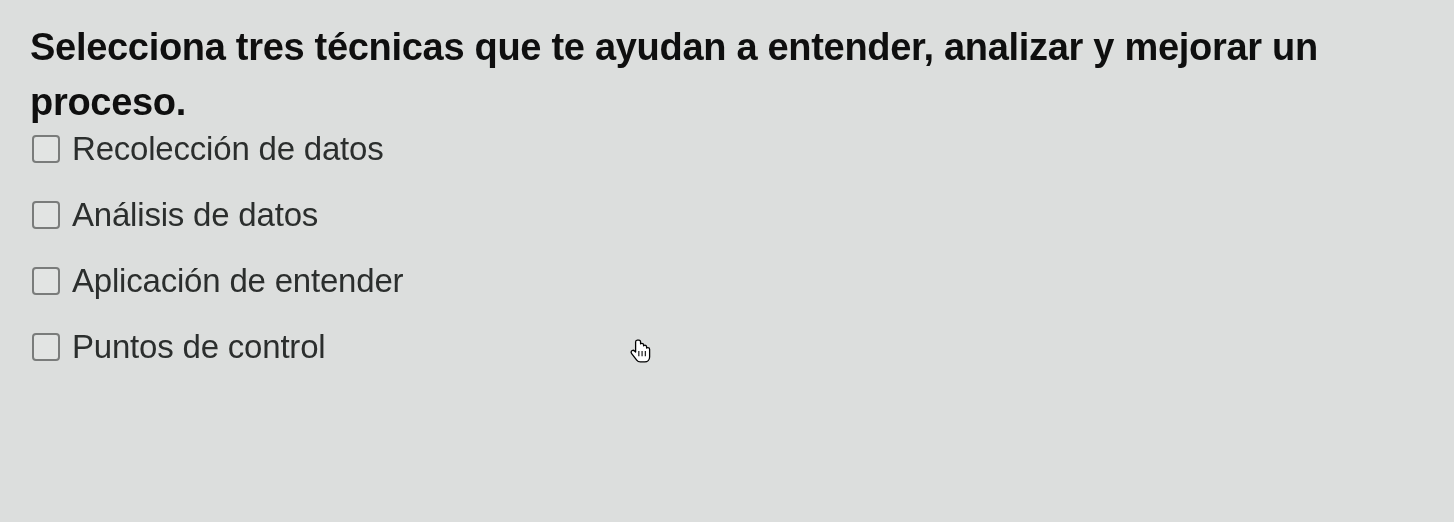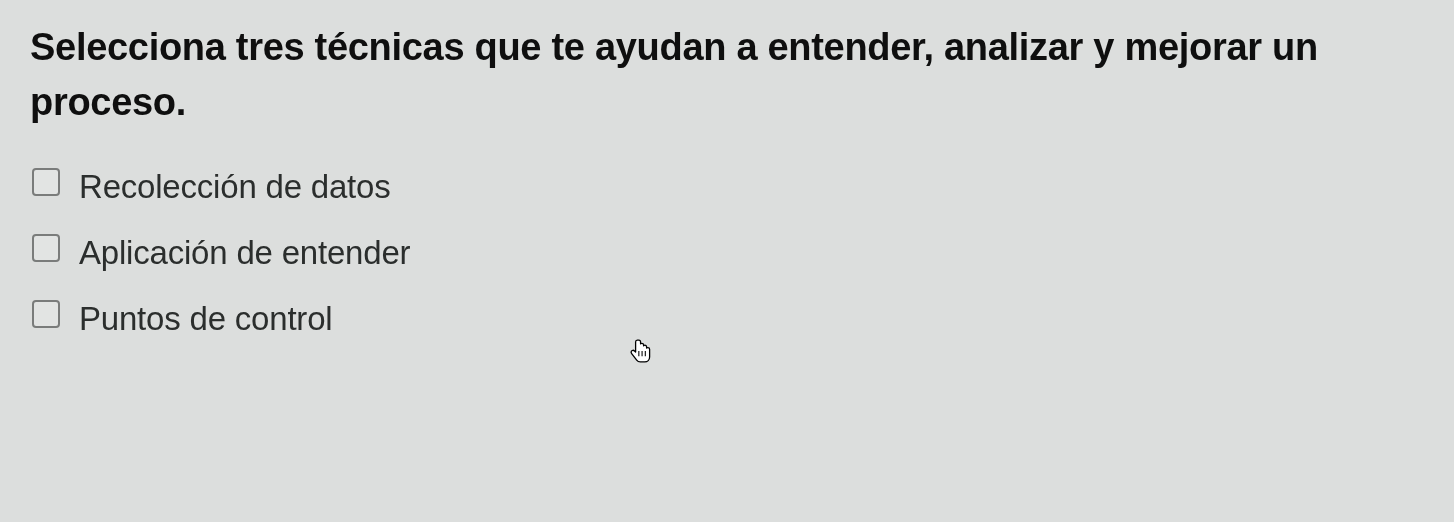--- a/index.html
+++ b/index.html
@@ -14,32 +14,32 @@
       font-family: Arial, Helvetica, sans-serif;
       padding: 20px 30px;
       color: #1a1a1a;
       position: relative;
     }
     .question-title {
       font-size: 38px;
       font-weight: 700;
       line-height: 1.45;
       color: #0f0f0f;
-      margin-bottom: 38px;
       letter-spacing: -0.3px;
     }
     .options {
       display: flex;
       flex-direction: column;
       gap: 28px;
       padding-left: 2px;
     }
     .option-row {
       display: flex;
-      gap: 19px;
+      align-items: center;
+      gap: 12px;
     }
     .checkbox {
       width: 28px;
       height: 28px;
       border: 2px solid #7a7c7b;
       border-radius: 4px;
       background: #e2e4e3;
       flex-shrink: 0;
       cursor: pointer;
     }
@@ -63,20 +63,24 @@
 
 <div class="question-title">Selecciona tres técnicas que te ayudan a entender, analizar y mejorar un proceso.</div>
 
 <div class="options">
 
   <div class="option-row">
     <div class="checkbox"></div>
     <div class="option-label">Recolección de datos</div>
   </div>
 
+  <div class="option-row">
+    <div class="checkbox"></div>
+    <div class="option-label">Análisis de datos</div>
+  </div>
 
 
   <div class="option-row">
     <div class="checkbox"></div>
     <div class="option-label">Aplicación de entender</div>
   </div>
 
   <div class="option-row">
     <div class="checkbox"></div>
     <div class="option-label">Puntos de control</div>

